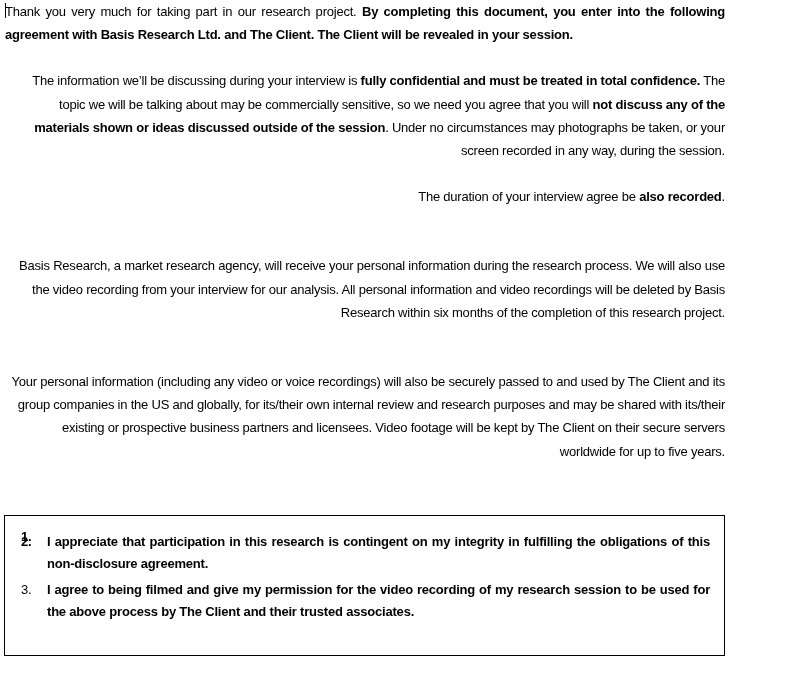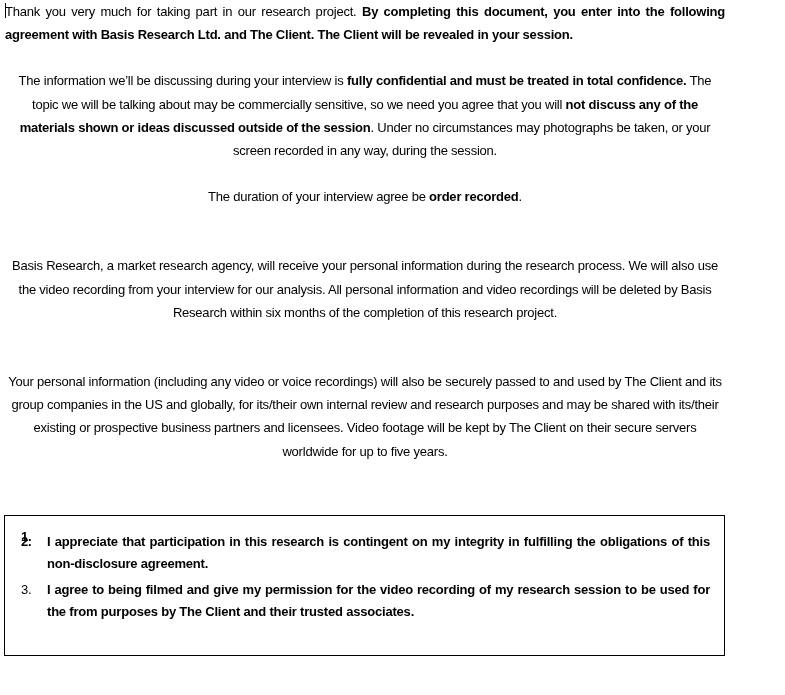--- a/index.html
+++ b/index.html
@@ -34,21 +34,21 @@
     top: 3px;
     width: 1px;
     height: 15px;
     background: #000;
   }
   p.para {
     margin: 0;
     font-size: 13.0px;
     line-height: 23.2px;
     letter-spacing: -0.22px;
-    text-align: center;
+    text-align: right;
   }
   p.justify {
     text-align: justify;
     text-justify: inter-word;
   }
   b, .b { font-weight: bold; }
   .spacer-sm { height: 23px; }
   .spacer-md { height: 23px; }
 
   
@@ -107,21 +107,21 @@
 
     <div class="spacer-sm"></div>
 
     <p class="para">
       <span>The information we’ll be discussing during your interview is </span><b>fully confidential and must be treated in total confidence.</b><span> The topic we will be talking about may be commercially sensitive, so we need you agree that you will </span><b>not discuss any of the materials shown or ideas discussed outside of the session</b><span>. Under no circumstances may photographs be taken, or your screen recorded in any way, during the session.</span>
     </p>
 
     <div class="spacer-sm"></div>
 
     <p class="para">
-      <span>The duration of your interview agree be </span><b>order recorded</b><span>.</span>
+      <span>The duration of your interview agree be </span><b>also recorded</b><span>.</span>
     </p>
 
     <div class="spacer-md"></div>
     <div class="spacer-sm"></div>
 
     <p class="para">Basis Research, a market research agency, will receive your personal information during the research process. We will also use the video recording from your interview for our analysis. All personal information and video recordings will be deleted by Basis Research within six months of the completion of this research project.</p>
 
     <div class="spacer-md"></div>
     <div class="spacer-sm"></div>
 
@@ -144,18 +144,18 @@
     <ol class="terms">
       <li>
         <span class="num">1.</span>
       </li>
       <li>
         <span class="num">2.</span>
         <span>I appreciate that participation in this research is contingent on my integrity in fulfilling the obligations of this non-disclosure agreement.</span>
       </li>
       <li class="light-num">
         <span class="num">3.</span>
-        <span>I agree to being filmed and give my permission for the video recording of my research session to be used for the from purposes by The Client and their trusted associates.</span>
+        <span>I agree to being filmed and give my permission for the video recording of my research session to be used for the above process by The Client and their trusted associates.</span>
       </li>
     </ol>
   </div>
 
 </div>
 
 </body></html>

